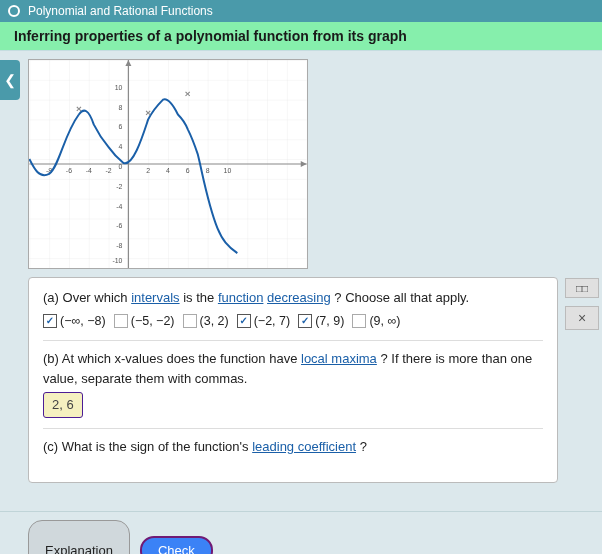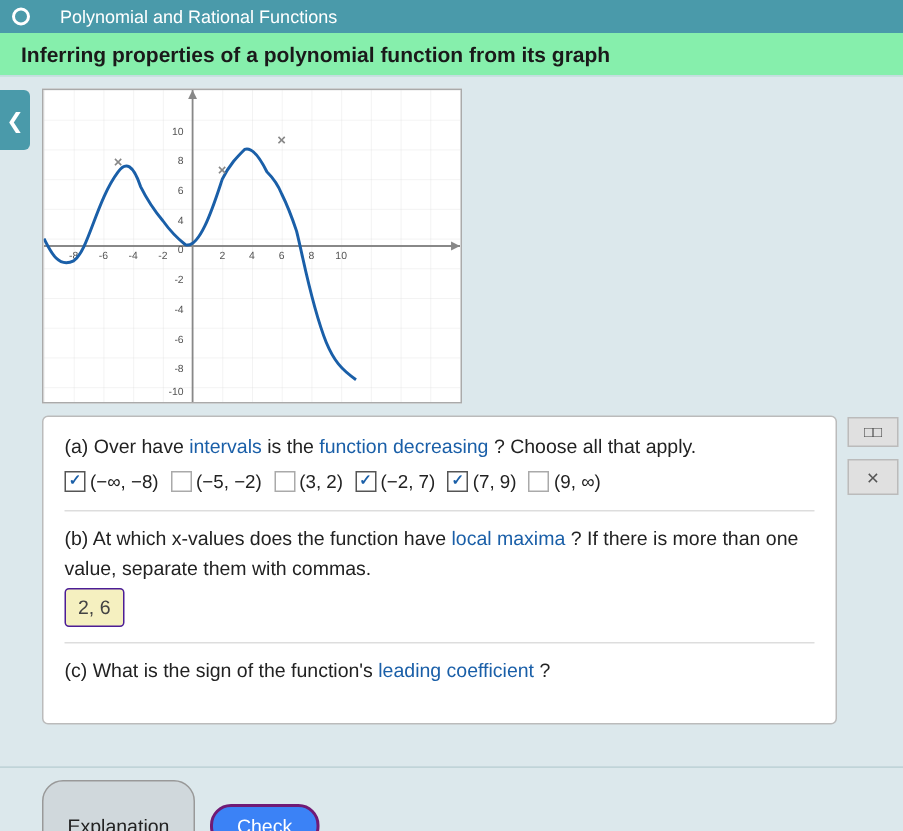--- a/index.html
+++ b/index.html
@@ -12,21 +12,21 @@
       position: relative;
     }
 
     
     .top-bar {
       background: #4a9aaa;
       color: white;
       padding: 4px 8px;
       display: flex;
       align-items: center;
-      gap: 20px;
+      gap: 8px;
       font-size: 12px;
     }
     .top-bar .circle-icon {
       width: 12px; height: 12px;
       border: 2px solid white;
       border-radius: 50%;
       display: inline-block;
     }
 
     
@@ -101,20 +101,21 @@
     .question-section {
       margin-bottom: 10px;
       line-height: 1.5;
     }
 
     .question-section:last-child {
       margin-bottom: 16px;
     }
 
     .underline-link {
+      text-decoration: underline;
       color: #1a5fa8;
       text-align: right;
     }
 
     
     .options-row {
       display: flex;
       flex-wrap: wrap;
       gap: 8px;
       align-items: center;
@@ -320,21 +321,21 @@
       <div class="side-icon-box">
         <span>□□</span>
       </div>
       <div class="side-icon-x">
         <span>×</span>
       </div>
     </div>
 
     <div class="question-section">
       <span>(a)</span>
-      <span>Over have </span><span class="underline-link">intervals</span>
+      <span>Over which </span><span class="underline-link">intervals</span>
       <span> is the </span><span class="underline-link">function</span>
       <span> </span><span class="underline-link">decreasing</span>
       <span>? Choose all that apply.</span>
 
       <div class="options-row">
 
         <label class="option-item">
           <span class="checkbox-checked">
               <span class="check-sym">✓</span>
             </span>

